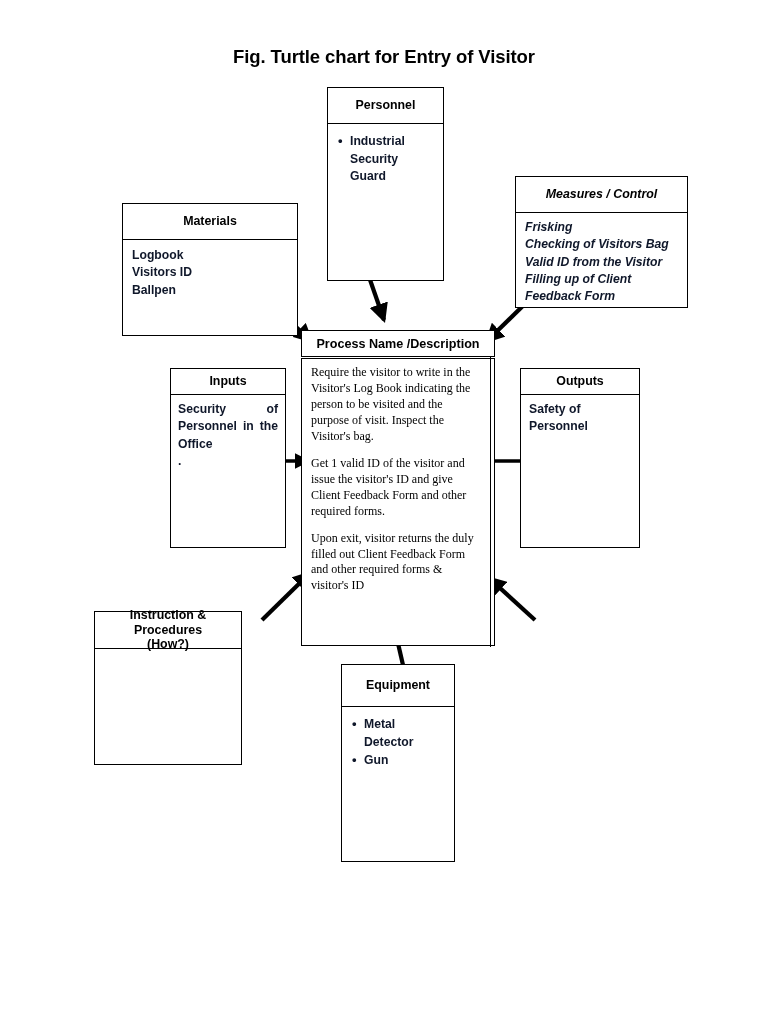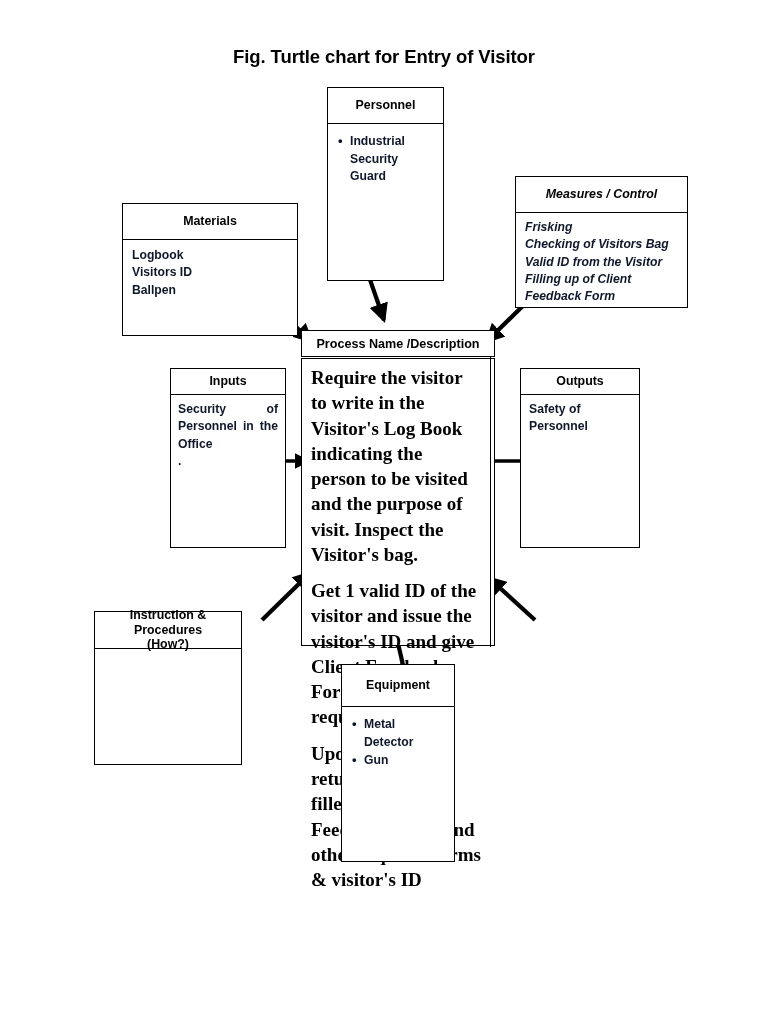--- a/index.html
+++ b/index.html
@@ -136,22 +136,22 @@
     position: absolute;
     right: 3px;
     top: -1.6px;
     bottom: -1.6px;
     width: 0;
     border-left: 1.6px solid #000000;
   }
   #process-body-box .proc-text {
     padding: 6px 12px 0 9px;
     font-family: "Liberation Serif", serif;
-    font-size: 19px;
-    font-weight: bold;
+    font-size: 12px;
+    font-weight: normal;
     color: #000000;
     line-height: 1.33;
   }
   #process-body-box .para { margin: 0 0 11px 0; }
   #process-body-box .para:last-child { margin-bottom: 0; }
 
   
   #instruction-box { left: 94px; top: 611px; width: 148px; height: 154px; }
   #instruction-box .box-head { height: 37px; flex-direction: column; }
   #instruction-box .box-body { height: calc(100% - 37px); padding-top: 5px; }

